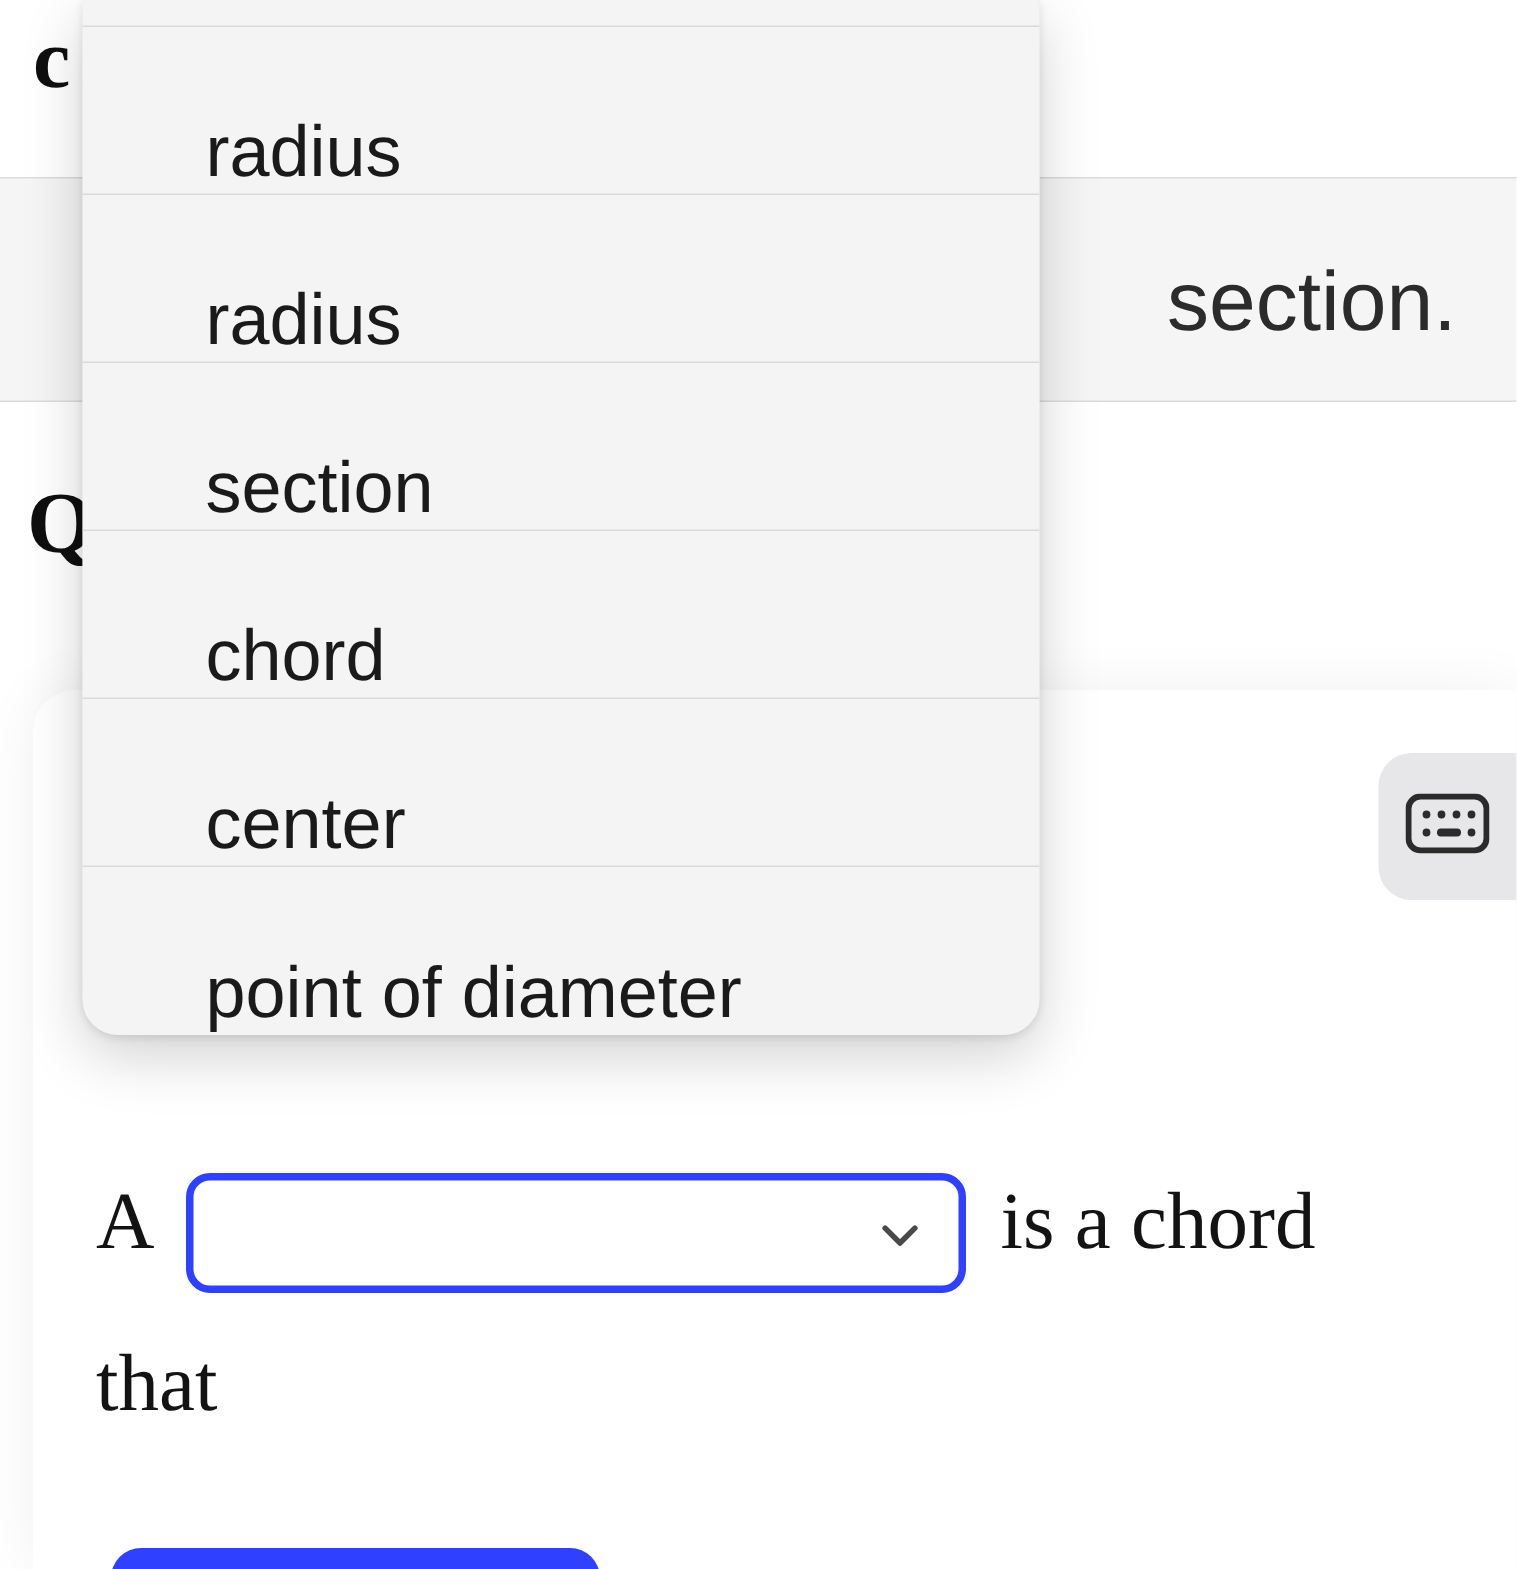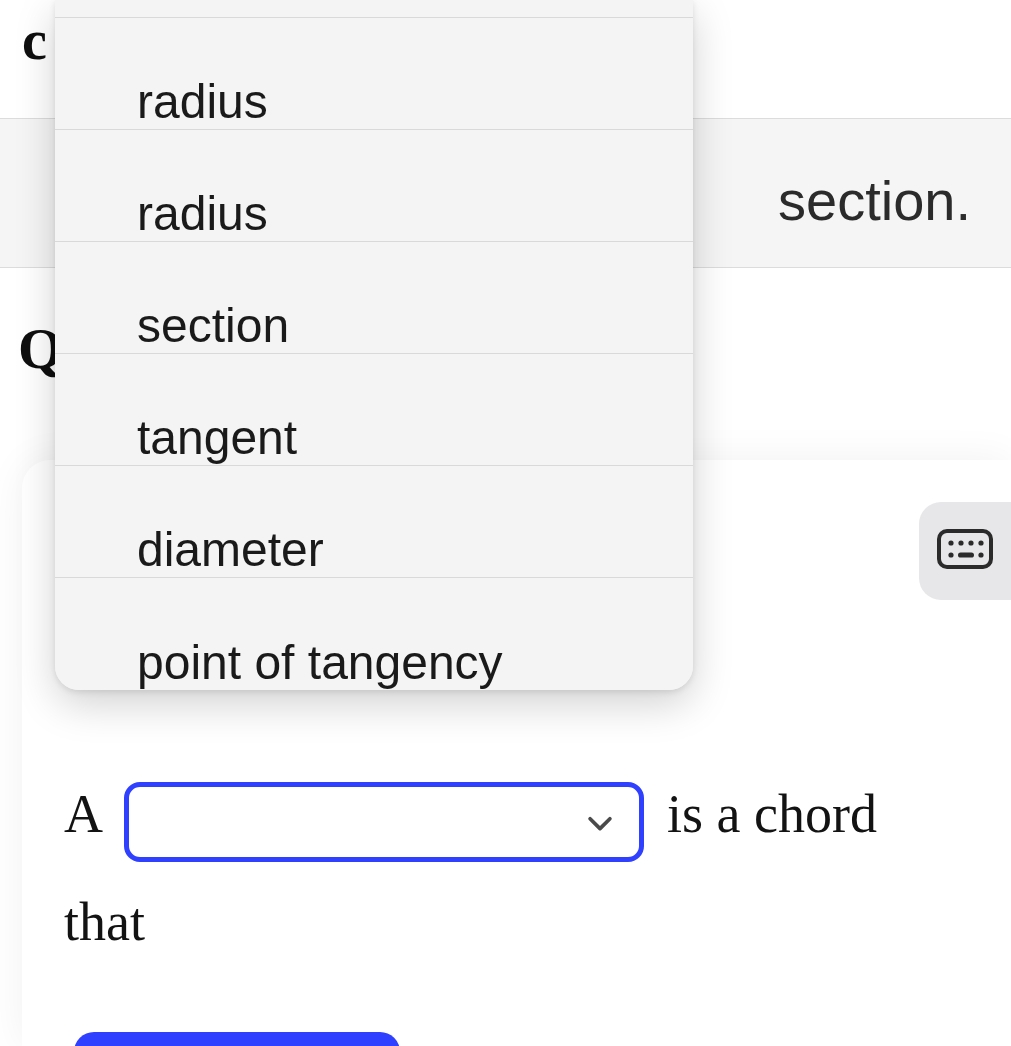--- a/index.html
+++ b/index.html
@@ -181,21 +181,21 @@
   <div class="dropdown-option">
       <span>radius</span>
     </div>
   <div class="dropdown-option">
       <span>radius</span>
     </div>
   <div class="dropdown-option">
       <span>section</span>
     </div>
   <div class="dropdown-option">
-      <span>tangent</span>
-    </div>
-  <div class="dropdown-option">
-      <span>diameter</span>
-    </div>
-  <div class="dropdown-option">
-      <span>point of tangency</span>
+      <span>chord</span>
+    </div>
+  <div class="dropdown-option">
+      <span>center</span>
+    </div>
+  <div class="dropdown-option">
+      <span>point of diameter</span>
     </div>
 </div>
 
 </body></html>

